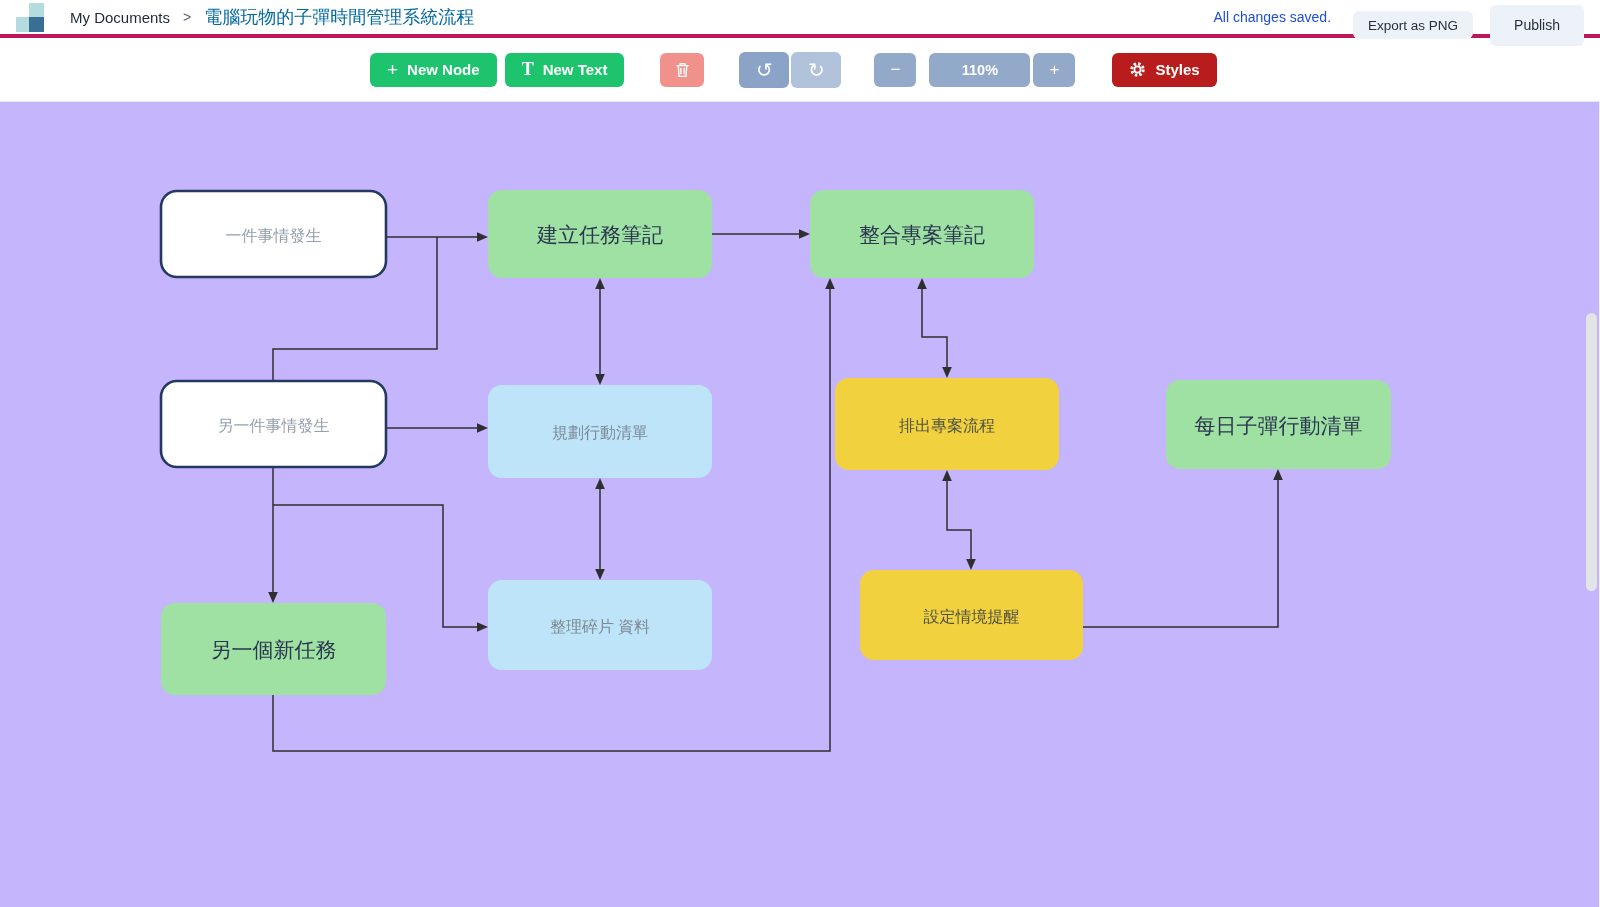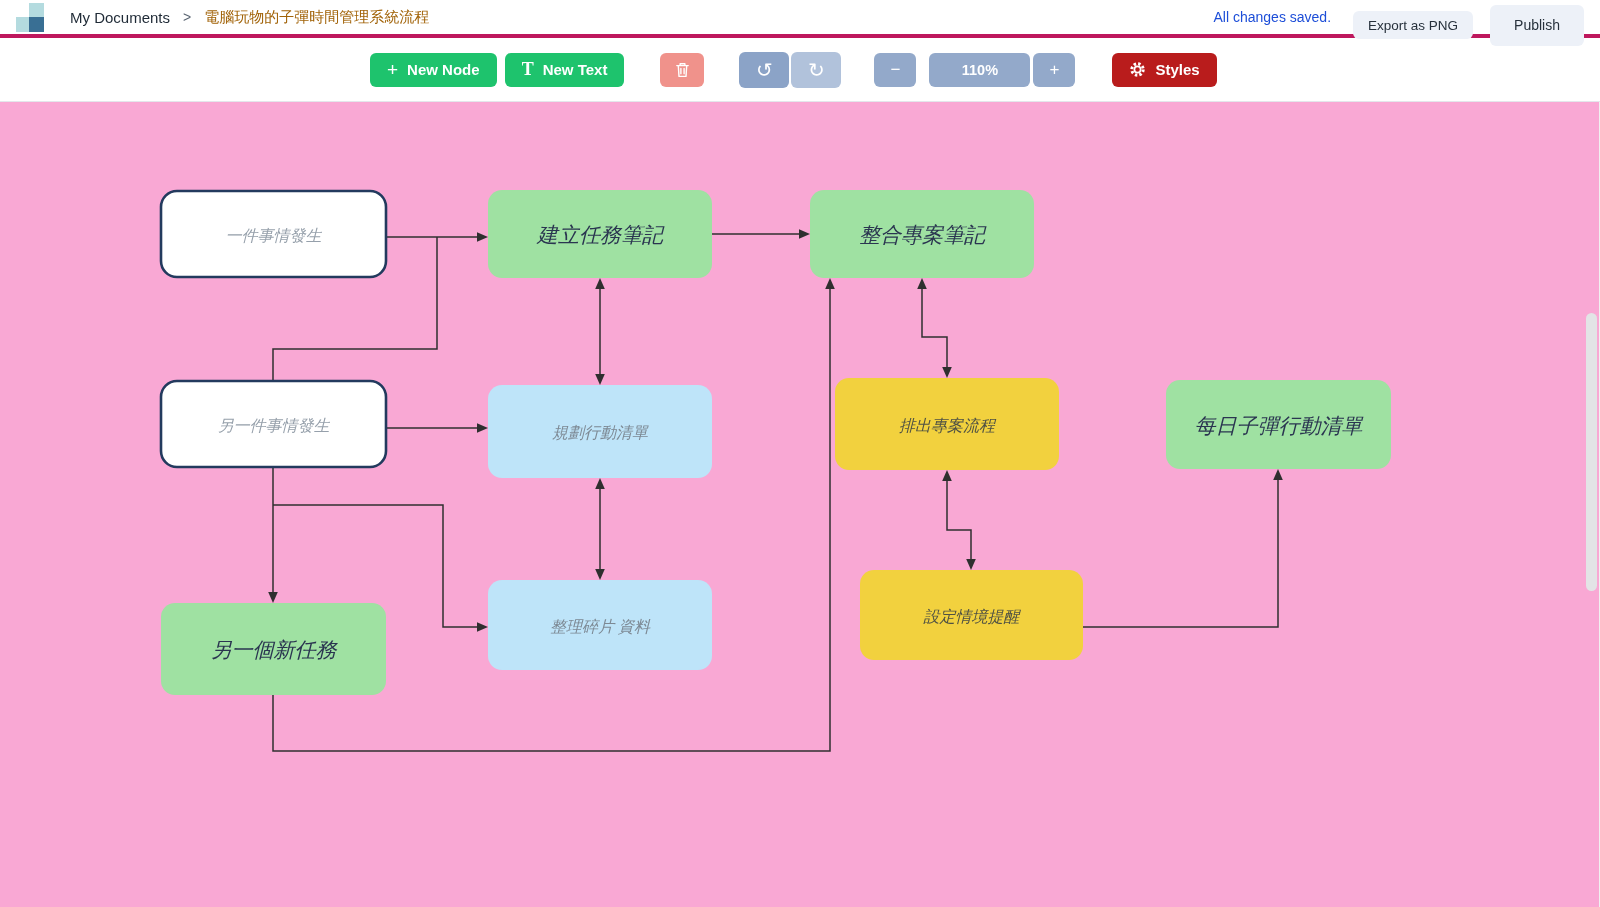--- a/index.html
+++ b/index.html
@@ -11,21 +11,21 @@
             border-bottom:4px solid #be185d; background:#fff; }
   .logo { position:relative; width:40px; height:32px; margin-right:14px; cursor:pointer; }
   .logo .sq { position:absolute; width:15px; height:15px; }
   .logo .sq.light { background:#b4dbdf; }
   .logo .sq.dark  { background:#396f94; }
   .sq1 { left:13px; top:2px; }
   .sq2 { left:0px;  top:16px; }
   .sq3 { left:13px; top:16px; }
   .crumb { font-size:15px; color:#1f2a36; font-weight:500; cursor:pointer; }
   .crumb-sep { margin:0 13px; color:#5a6572; font-size:14px; }
-  .doc-title { font-family:"Liberation Serif", serif; font-size:15px; color:#a16207; }
+  .doc-title { font-family:"Liberation Serif", serif; font-size:18px; color:#0369a1; }
   .topbar-right { margin-left:auto; display:flex; align-items:center; }
   .save-status { color:#1d4ed8; font-size:14px; margin-right:22px; }
   .btn-gray { background:#edf1f8; color:#27313c; border:none; border-radius:6px;
               height:28px; padding:0 15px; font-size:13.5px; cursor:pointer;
               font-family:"Liberation Sans", sans-serif;margin-top:16px; }
   .btn-publish { margin-left:17px; padding:0 24px; height:41px; font-size:14px; }
 
   
   .toolbar { height:64px; display:flex; align-items:center; padding-left:370px;
              border-bottom:1px solid #e4e7ec; background:#fff; }
@@ -47,21 +47,21 @@
   .zoom-display { background:#93a9ca; width:101px; height:34px; margin-left:13px;
                   border-radius:6px; color:#fff; font-size:14.5px; font-weight:600;
                   display:flex; align-items:center; justify-content:center; }
   .btn-zoomin { background:#93a9ca; width:42px; height:34px; margin-left:3px;
                 font-size:17px; }
   .btn-styles { background:#b91c1c; height:34px; padding:0 17px; margin-left:37px;
                 font-size:15px; font-weight:600; }
   .btn-styles svg { margin-right:9px; }
 
   
-  .canvas { position:relative; height:805px; background:#f9a8d4;font-style:italic; }
+  .canvas { position:relative; height:805px; background:#c4b5fd; }
   .canvas svg text { font-family:"Liberation Serif", serif; }
   .scroll-thumb { position:absolute; right:3px; top:211px; width:11px; height:278px;
                   background:#e3e4e6; border-radius:6px; cursor:pointer; }
   .canvas-edge-line { position:absolute; right:0; top:0; width:1px; height:100%;
                       background:#f0f0f0; }
 </style>
 </head>
 <body>
 
 <div class="topbar">

